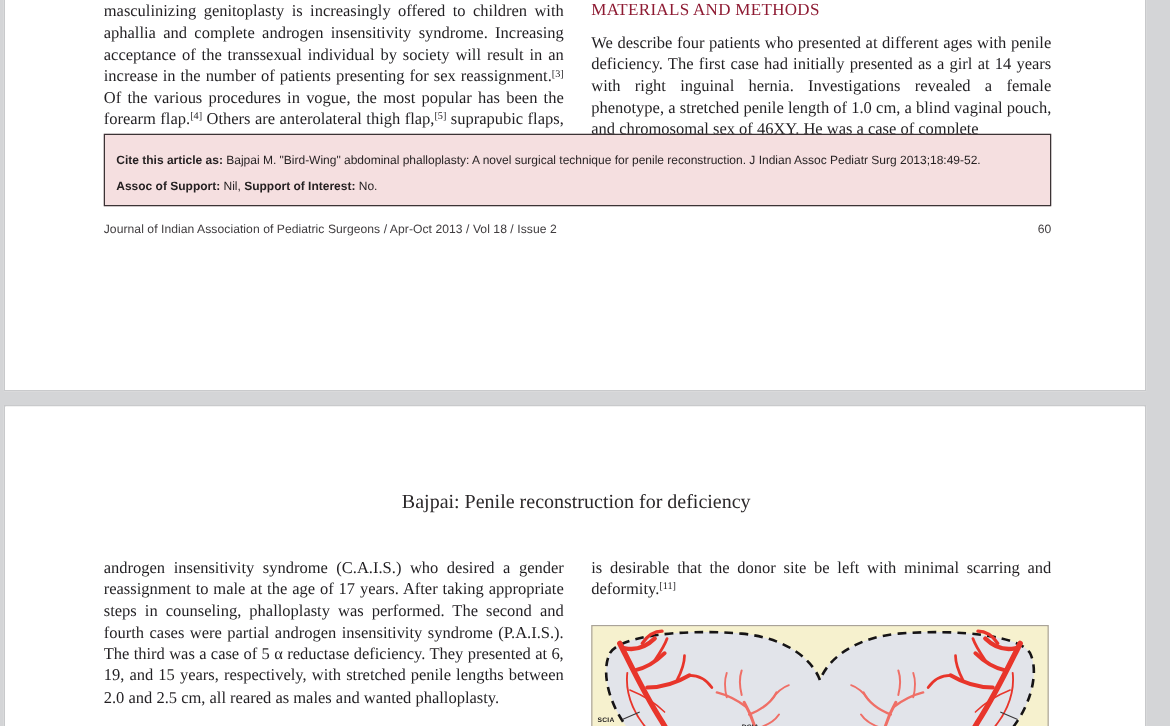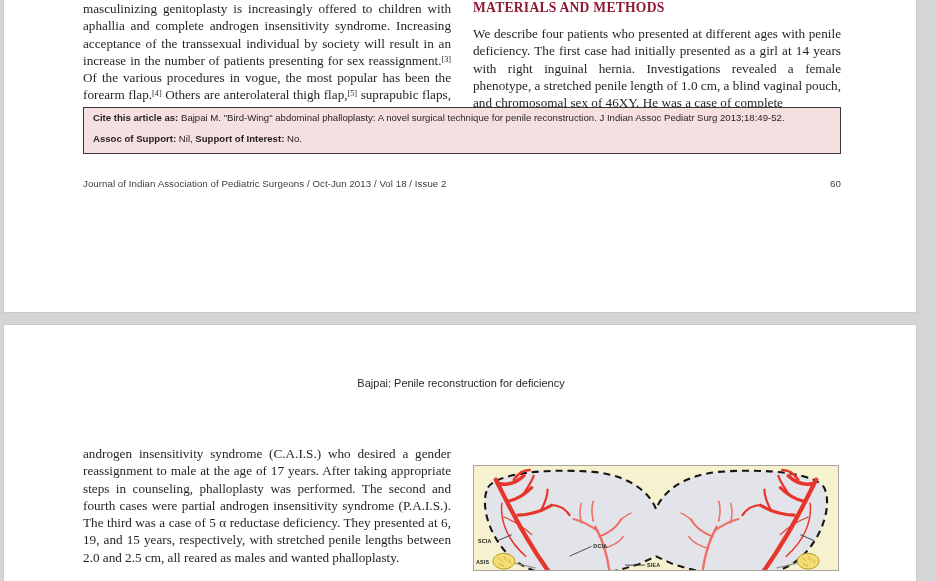--- a/index.html
+++ b/index.html
@@ -69,37 +69,37 @@
 
   .body-text sup {
     font-size: 8.2px;
     vertical-align: 3.5px;
     line-height: 0;
   }
 
   .section-head {
     font-family: "Liberation Serif", serif;
     font-size: 13.6px;
-    font-weight: bold;
+    font-weight: normal;
     color: #8e1b33;
     letter-spacing: 0.25px;
     margin: 0 0 10px 0;
     line-height: 15px;
   }
 
   
   .cite-box {
     position: absolute;
     left: 79px;
     top: 169px;
     width: 758px;
     box-sizing: border-box;
     background: #f5dfe0;
     border: 1px solid #3b3335;
-    padding: 4px 9px 8px 9px;
+    padding: 15px 9px 8px 9px;
   }
   .cite-line {
     font-family: "Liberation Sans", sans-serif;
     font-size: 9.6px;
     line-height: 12.6px;
     color: #231f20;
     margin: 0;
   }
   .cite-line.second {
     margin-top: 8px;
@@ -120,25 +120,25 @@
     font-family: "Liberation Sans", sans-serif;
     font-size: 9.7px;
     color: #3f3c3e;
     letter-spacing: 0.05px;
   }
 
   
   .running-head {
     position: absolute;
     left: 0;
-    top: 52px;
+    top: 68px;
     width: 914px;
     text-align: center;
-    font-family: Liberation Sans, sans-serif;
-    font-size: 11px;
+    font-family: Liberation Serif, serif;
+    font-size: 16px;
     color: #2b282a;
   }
 
   
   .figure-wrap {
     position: relative;
     width: 366px;
     height: 106px;
     margin-top: 20px;
     background: #f6f1ce;
@@ -180,37 +180,38 @@
     <div class="cite-box">
       <p class="cite-line">
         <b>Cite this article as:</b><span> Bajpai M. "Bird-Wing" abdominal phalloplasty: A novel surgical technique for penile reconstruction. J Indian Assoc Pediatr Surg 2013;18:49-52.</span>
       </p>
       <p class="cite-line second">
         <b>Assoc of Support:</b><span> Nil, </span><b>Support of Interest:</b><span> No.</span>
       </p>
     </div>
 
     <div class="page-footer">
-      <span>Journal of Indian Association of Pediatric Surgeons / Oct-Jun 2013 / Vol 18 / Issue 2</span>
+      <span>Journal of Indian Association of Pediatric Surgeons / Apr-Oct 2013 / Vol 18 / Issue 2</span>
       <span>60</span>
     </div>
 
   </div>
 
   <div class="page" id="page-two">
 
     <div class="running-head">Bajpai: Penile reconstruction for deficiency</div>
 
     <div class="page-inner columns" style="top:88px;margin-top:32px;">
 
       <div class="col">
         <p class="body-text">androgen insensitivity syndrome (C.A.I.S.) who desired a gender reassignment to male at the age of 17 years. After taking appropriate steps in counseling, phalloplasty was performed. The second and fourth cases were partial androgen insensitivity syndrome (P.A.I.S.). The third was a case of 5 α reductase deficiency. They presented at 6, 19, and 15 years, respectively, with stretched penile lengths between 2.0 and 2.5 cm, all reared as males and wanted phalloplasty.</p>
       </div>
 
       <div class="col">
+        <p class="body-text">is desirable that the donor site be left with minimal scarring and deformity.<sup>[11]</sup></p>
 
         <div class="figure-wrap">
           <svg viewBox="0 0 366 106" preserveAspectRatio="none">
 
             <rect x="0" y="0" width="366" height="106" fill="#f6f1ce"></rect>
 
             <path d="M 14 22
                      C 22 8, 70 2, 120 6
                      C 160 10, 178 30, 183 44
                      C 188 30, 206 10, 246 6

